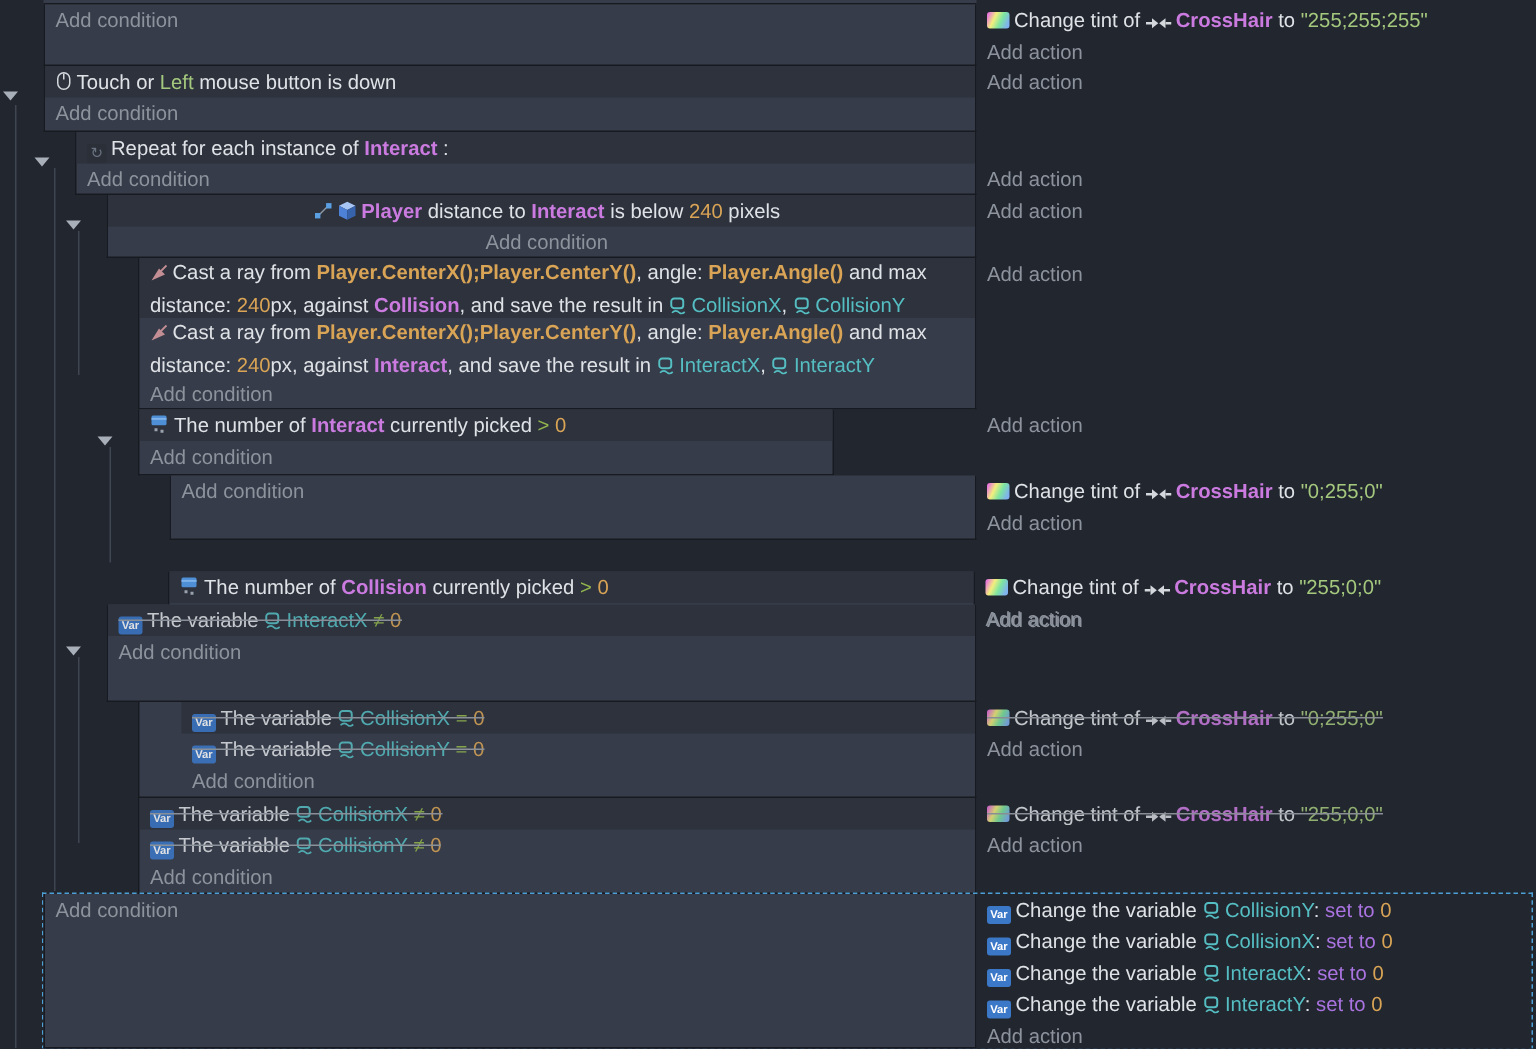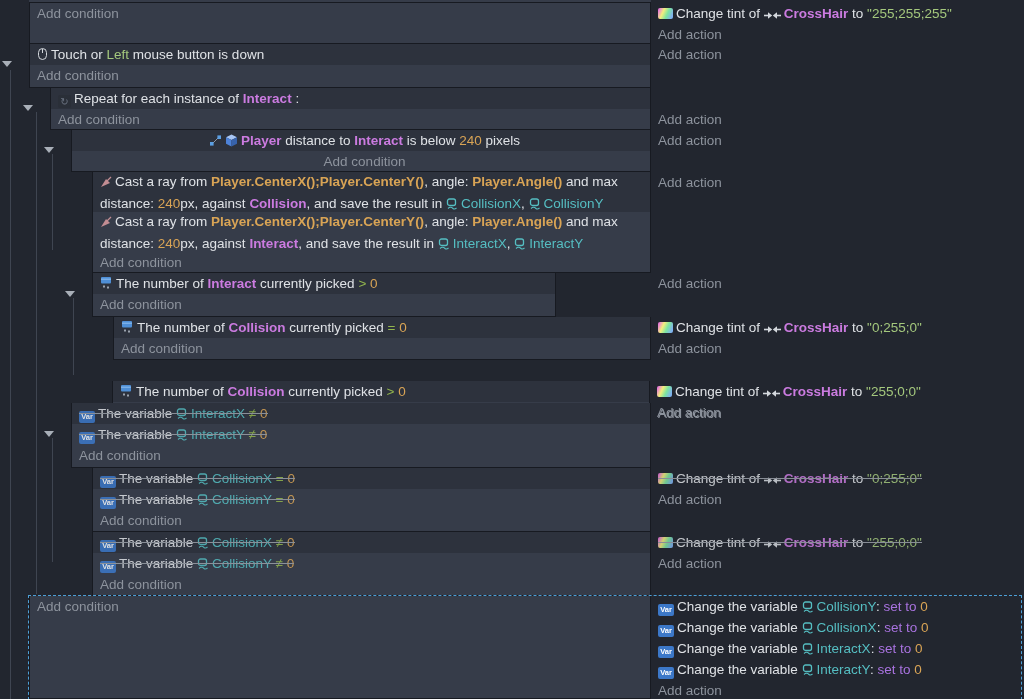--- a/index.html
+++ b/index.html
@@ -157,26 +157,20 @@
                   <rect x="7" y="10.5" width="2" height="2" fill="#9aa2ad"></rect>
                 </svg></span><span class="tk-kw">The number of </span><span class="tk-obj">Interact</span><span class="tk-kw"> currently picked </span><span class="tk-op">&gt;</span><span class="tk-kw"> </span><span class="tk-num">0</span></span></div>
           <div class="row add">Add condition</div>
         </div>
         <div class="actions" style="left: 566px; top: 0px;">
           <div class="arow add">Add action</div>
         </div>
       </div>
       <div class="event" style="left: 113px; top: 317px; width: 908px; height: 43px;">
         <div class="conds" style="width: 538px;">
-          <div class="row dark"><span class="rowline"><span class="icon"><svg width="13" height="14" viewBox="0 0 13 14">
-                  <rect x="1" y="1" width="10" height="6.5" rx="1" fill="#4f8fd6"></rect>
-                  <rect x="1" y="2.6" width="10" height="1.3" fill="#7fb3ea"></rect>
-                  <rect x="3" y="9.5" width="2" height="2" fill="#9aa2ad"></rect>
-                  <rect x="7" y="10.5" width="2" height="2" fill="#9aa2ad"></rect>
-                </svg></span><span class="tk-kw">The number of </span><span class="tk-obj">Collision</span><span class="tk-kw"> currently picked </span><span class="tk-op">=</span><span class="tk-kw"> </span><span class="tk-num">0</span></span></div>
           <div class="row add">Add condition</div>
         </div>
         <div class="actions" style="left: 545px; top: 0px;">
           <div class="arow"><span class="rowline"><span class="icon tintbadge"></span><span class="tk-kw">Change tint of </span><span class="icon"><svg width="17" height="9" viewBox="0 0 17 9">
                   <line x1="0" y1="4.5" x2="4" y2="4.5" stroke="#d4d8dd" stroke-width="1.6"></line>
                   <line x1="13" y1="4.5" x2="17" y2="4.5" stroke="#d4d8dd" stroke-width="1.6"></line>
                   <polygon points="4,1.2 8.2,4.5 4,7.8" fill="#d4d8dd"></polygon>
                   <polygon points="13,1.2 8.8,4.5 13,7.8" fill="#d4d8dd"></polygon>
                 </svg></span><span class="tk-obj">CrossHair</span><span class="tk-kw"> to </span><span class="tk-str">"0;255;0"</span></span></div>
           <div class="arow add">Add action</div>
@@ -201,32 +195,28 @@
                 </svg></span><span class="tk-obj">CrossHair</span><span class="tk-kw"> to </span><span class="tk-str">"255;0;0"</span></span></div>
           <div class="arow add">Add action</div>
         </div>
       </div>
       <div class="event struck" style="left: 71px; top: 403px; width: 950px; height: 65px;">
         <div class="conds" style="width: 580px;">
           <div class="row dark"><span class="rowline"><span class="varbadge">Var</span><span class="tk-kw">The variable </span><span class="icon"><svg width="12" height="12" viewBox="0 0 12 12">
                   <rect x="1.5" y="1" width="8" height="6.5" rx="2" fill="none" stroke="#55bec2" stroke-width="1.3"></rect>
                   <path d="M2,10.5 q2.5,-2.5 5,0 q1.5,1.2 3.5,-0.5" fill="none" stroke="#55bec2" stroke-width="1.1"></path>
                 </svg></span><span class="tk-var">InteractX</span><span class="tk-kw"> </span><span class="tk-op">≠</span><span class="tk-kw"> </span><span class="tk-num">0</span></span></div>
-          <div class="row"><span class="rowline"><span class="varbadge">Var</span><span class="tk-kw">The variable </span><span class="icon"><svg width="12" height="12" viewBox="0 0 12 12">
-                  <rect x="1.5" y="1" width="8" height="6.5" rx="2" fill="none" stroke="#55bec2" stroke-width="1.3"></rect>
-                  <path d="M2,10.5 q2.5,-2.5 5,0 q1.5,1.2 3.5,-0.5" fill="none" stroke="#55bec2" stroke-width="1.1"></path>
-                </svg></span><span class="tk-var">InteractY</span><span class="tk-kw"> </span><span class="tk-op">≠</span><span class="tk-kw"> </span><span class="tk-num">0</span></span></div>
           <div class="row add">Add condition</div>
         </div>
         <div class="actions" style="left: 587px; top: 0px;">
           <div class="arow add">Add action</div>
         </div>
       </div>
       <div class="event struck" style="left: 92px; top: 468px; width: 929px; height: 64px;">
-        <div class="conds" style="width: 559px;">
+        <div class="conds" style="width: 559px; padding-left: 28px;">
           <div class="row dark"><span class="rowline"><span class="varbadge">Var</span><span class="tk-kw">The variable </span><span class="icon"><svg width="12" height="12" viewBox="0 0 12 12">
                   <rect x="1.5" y="1" width="8" height="6.5" rx="2" fill="none" stroke="#55bec2" stroke-width="1.3"></rect>
                   <path d="M2,10.5 q2.5,-2.5 5,0 q1.5,1.2 3.5,-0.5" fill="none" stroke="#55bec2" stroke-width="1.1"></path>
                 </svg></span><span class="tk-var">CollisionX</span><span class="tk-kw"> </span><span class="tk-op">=</span><span class="tk-kw"> </span><span class="tk-num">0</span></span></div>
           <div class="row"><span class="rowline"><span class="varbadge">Var</span><span class="tk-kw">The variable </span><span class="icon"><svg width="12" height="12" viewBox="0 0 12 12">
                   <rect x="1.5" y="1" width="8" height="6.5" rx="2" fill="none" stroke="#55bec2" stroke-width="1.3"></rect>
                   <path d="M2,10.5 q2.5,-2.5 5,0 q1.5,1.2 3.5,-0.5" fill="none" stroke="#55bec2" stroke-width="1.1"></path>
                 </svg></span><span class="tk-var">CollisionY</span><span class="tk-kw"> </span><span class="tk-op">=</span><span class="tk-kw"> </span><span class="tk-num">0</span></span></div>
           <div class="row add">Add condition</div>
         </div>

